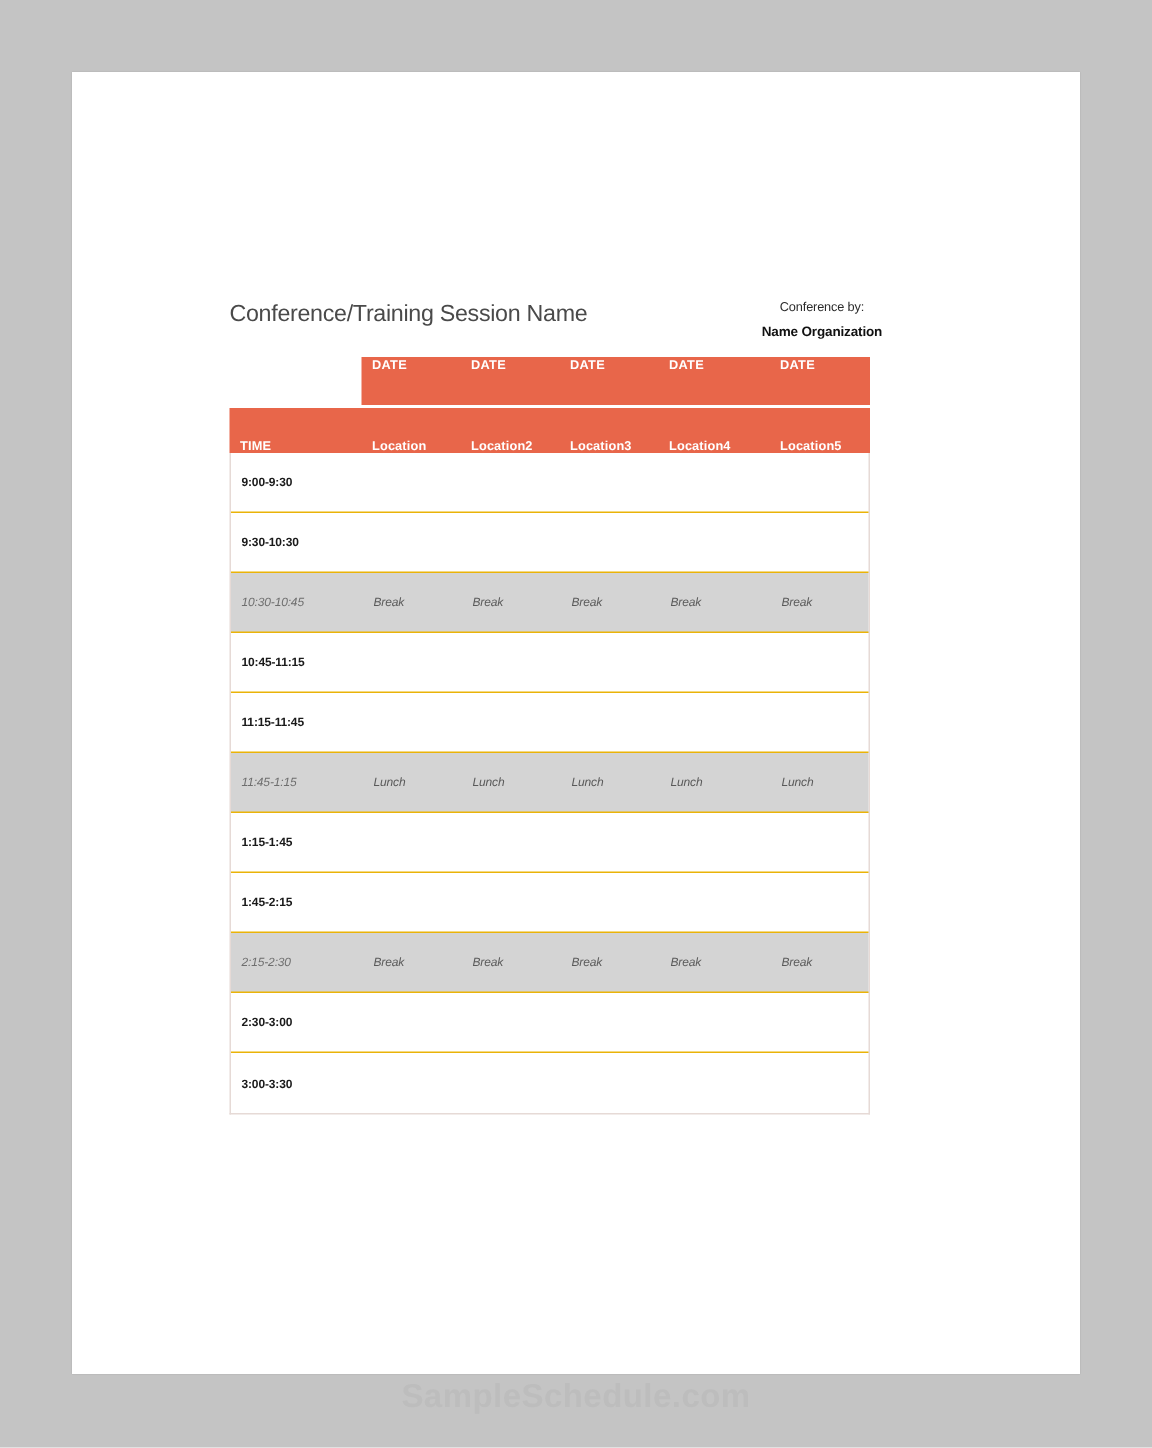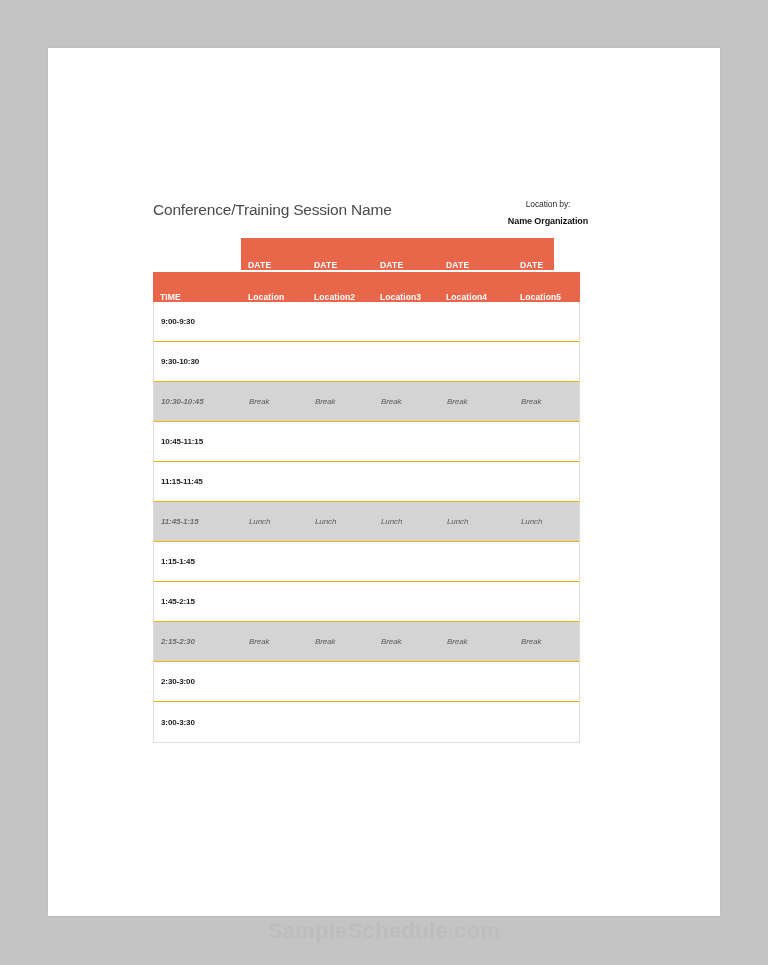--- a/index.html
+++ b/index.html
@@ -76,24 +76,24 @@
     position: absolute;
     left: 105px;
     top: 190px;
     width: 427px;
   }
 
   
   #date-header-row {
     display: flex;
     margin-left: 88px;
-    width: 313px;
+    width: 339px;
     height: 32px;
     background: #e8664a;
-    align-items: flex-end;
+    align-items: flex-start;
   }
 
   #date-header-row .date-cell {
     font-size: 8.5px;
     font-weight: bold;
     color: #ffffff;
     letter-spacing: 0.2px;
     padding-left: 7px;
   }
 
@@ -152,21 +152,21 @@
 
   .sched-row .time-cell {
     font-size: 8px;
     font-weight: bold;
     color: #1a1a1a;
     letter-spacing: -0.1px;
     padding-left: 7px;
   }
 
   .sched-row.break-row .time-cell {
-    font-weight: bold;
+    font-weight: normal;
     font-style: italic;
     color: #6e6e6e;
   }
 
   .sched-row .slot-cell {
     font-size: 8px;
     font-style: italic;
     color: #5a5a5a;
     padding-left: 7px;
     letter-spacing: -0.1px;
@@ -187,21 +187,21 @@
 </style>
 </head>
 <body>
 
 <div id="paper">
 
   <div id="doc-header">
     <div id="doc-title">Conference/Training Session Name</div>
 
     <div id="sponsor-block">
-      <div id="sponsored-by-label">Location by:</div>
+      <div id="sponsored-by-label">Conference by:</div>
       <div id="sponsor-name">Name Organization</div>
     </div>
   </div>
 
   <div id="schedule">
 
     <div id="date-header-row">
       <div class="date-cell col-1">DATE</div>
       <div class="date-cell col-2">DATE</div>
       <div class="date-cell col-3">DATE</div>

